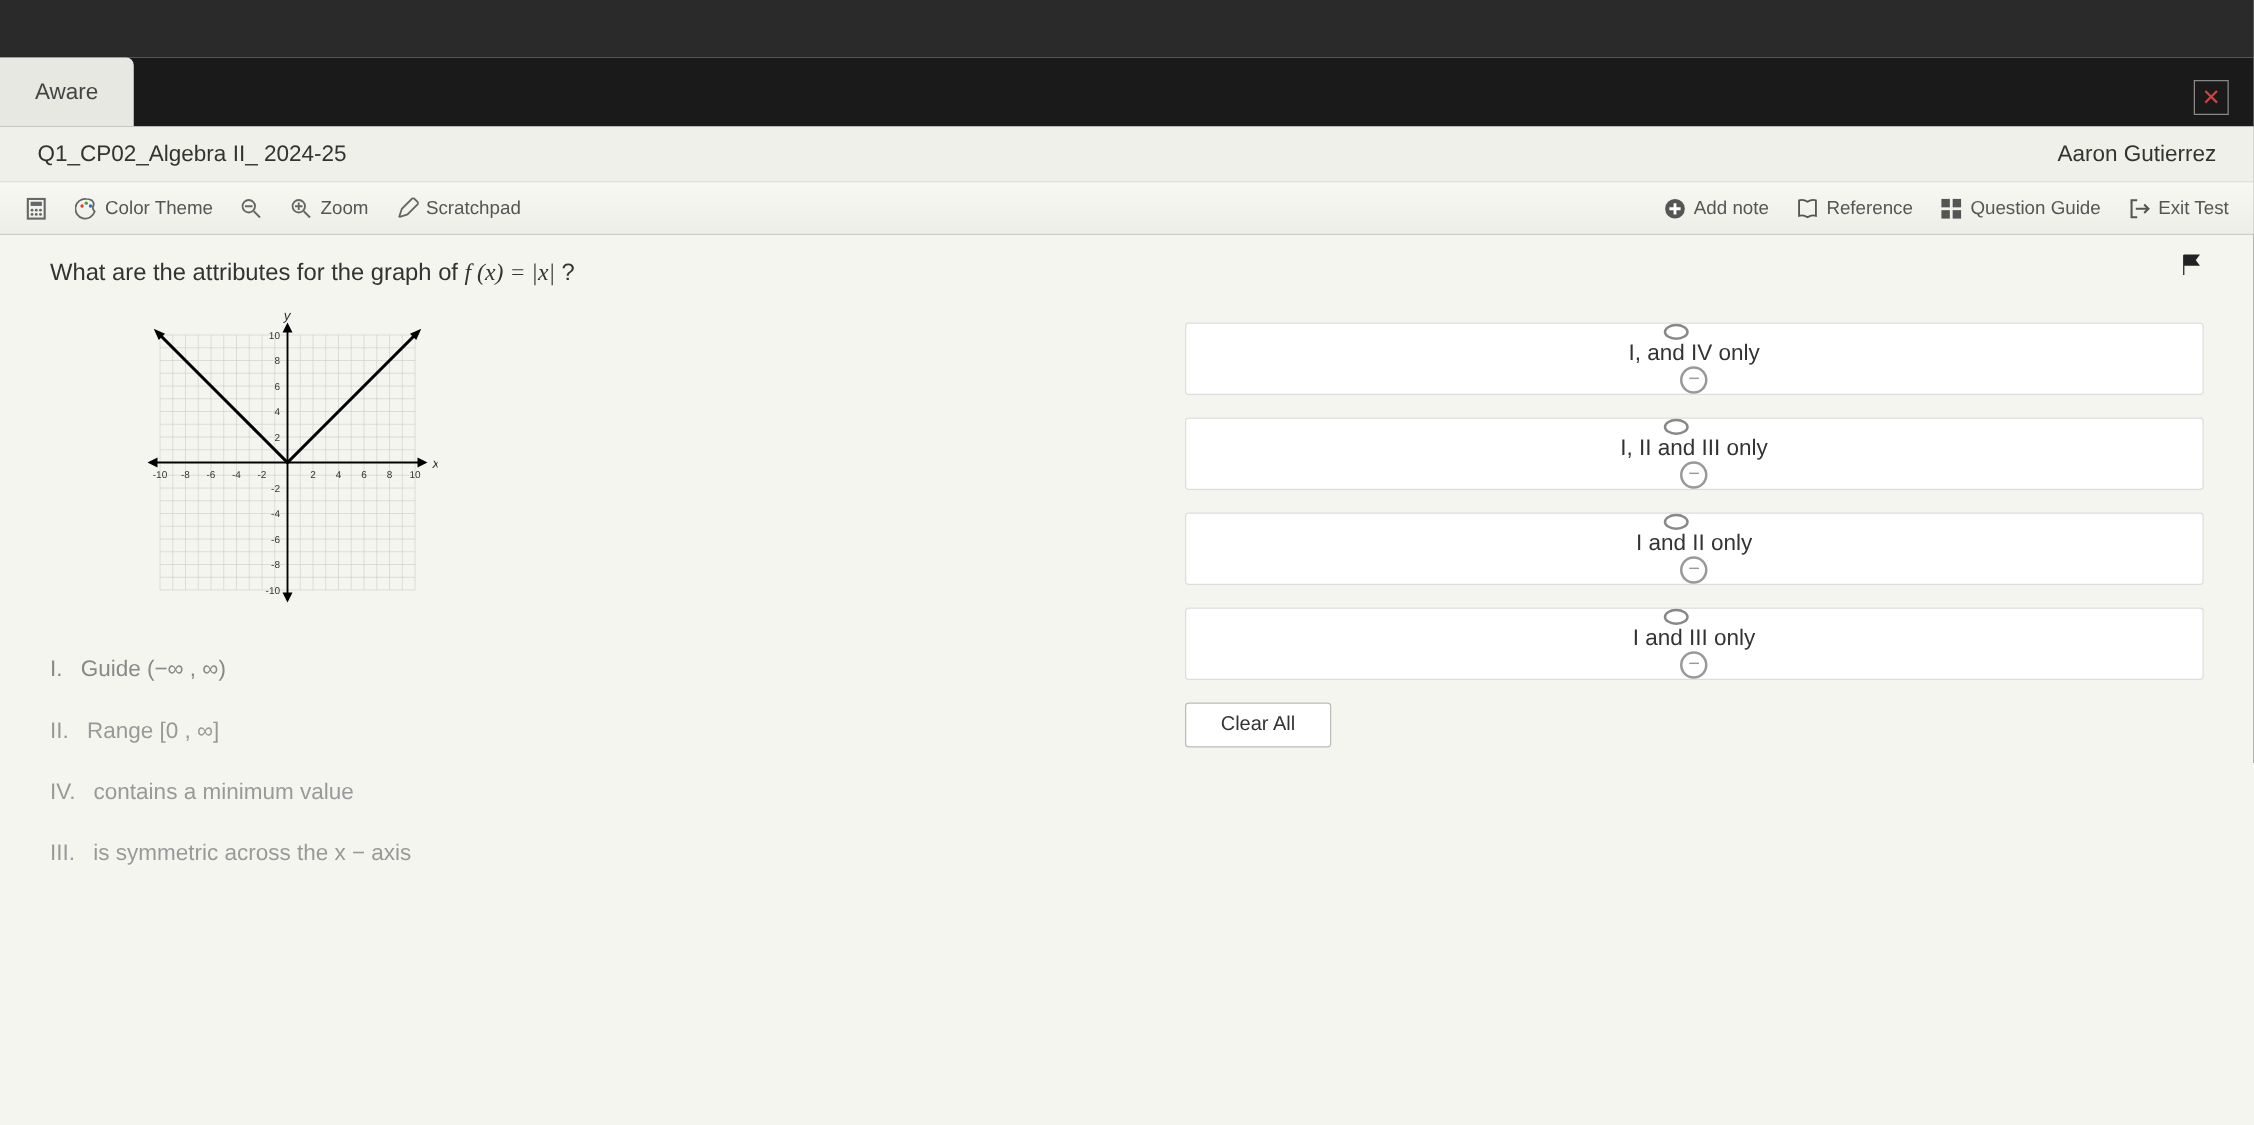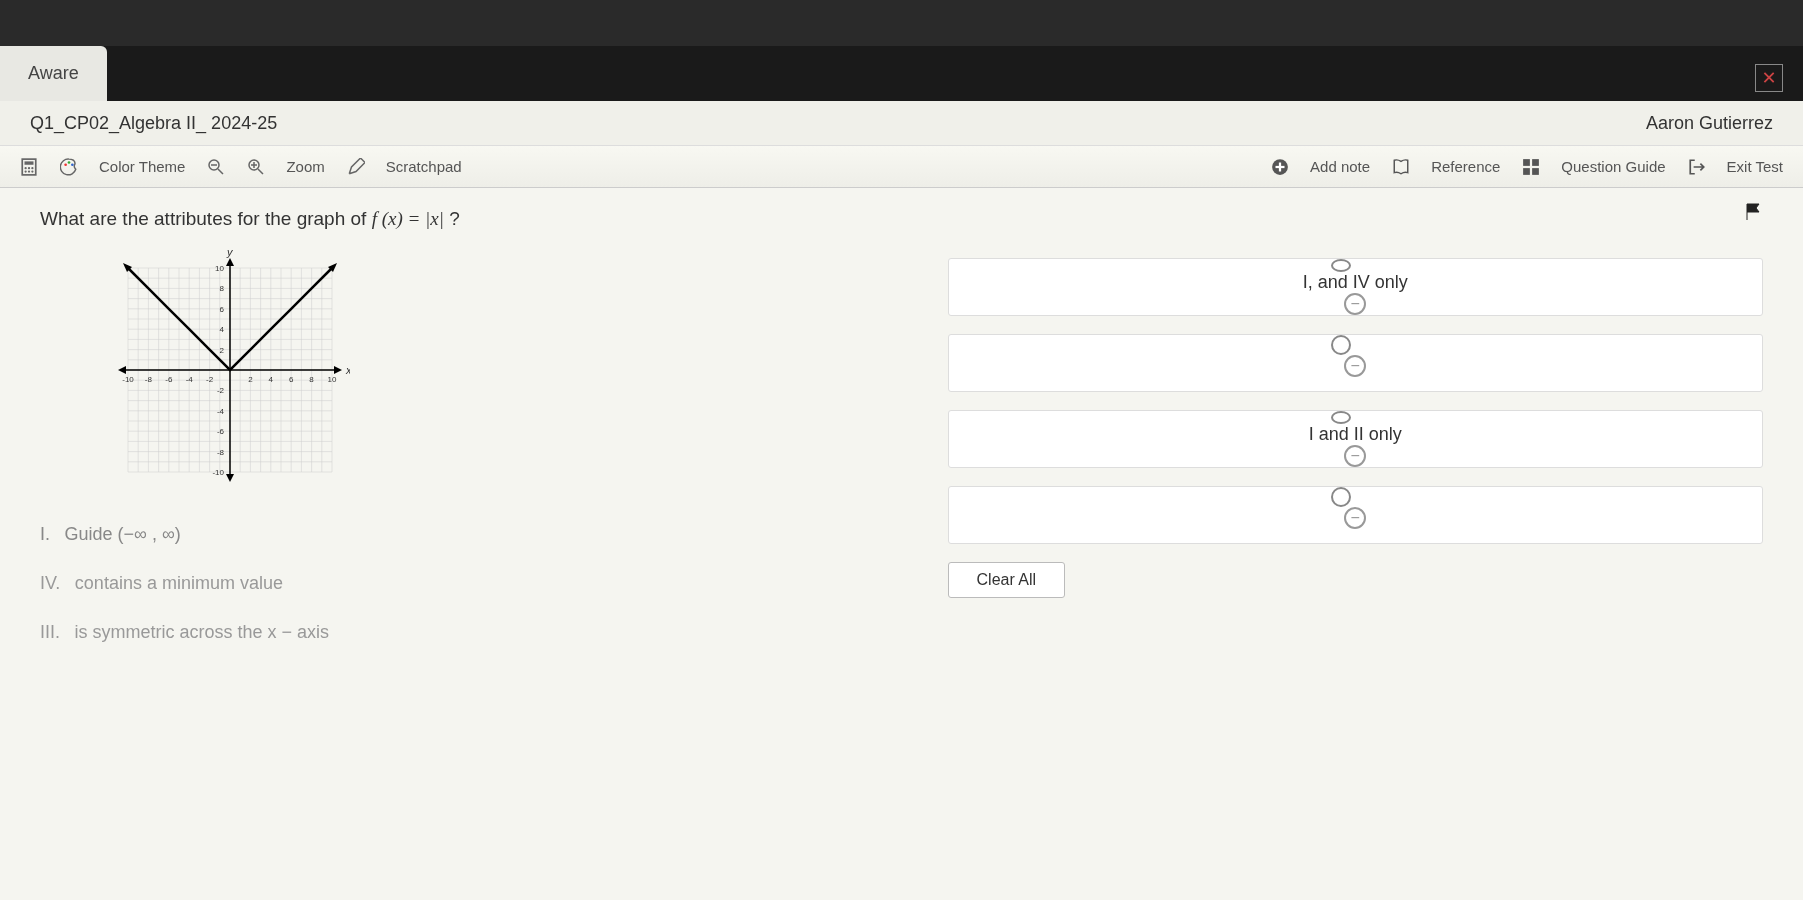--- a/index.html
+++ b/index.html
@@ -5,21 +5,21 @@
     * { margin: 0; padding: 0; box-sizing: border-box; font-family: Arial, Helvetica, sans-serif; }
     body { background: #2a2a2a; width: 1803px; height: 900px; overflow: hidden; }
     .app { background: #f5f5f0; width: 100%; height: 100%; position: relative; margin-top: 46px; }
     .tab-row { height: 55px; background: #1a1a1a; display: flex; align-items: flex-end; position: relative; }
     .tab { background: #e8e8e3; height: 55px; padding: 0 28px; display: flex; align-items: center; color: #444; font-size: 18px; border-top-right-radius: 6px; }
     .close-x { position: absolute; right: 20px; top: 18px; width: 28px; height: 28px; border: 1px solid #888; color: #c44; display: flex; align-items: center; justify-content: center; font-size: 18px; cursor: pointer; }
     .titlebar { height: 45px; background: #f0f0ea; display: flex; align-items: center; padding: 0 30px; border-bottom: 1px solid #ddd; gap: 12px; }
     .titlebar .left { font-size: 18px; color: #333; }
     .titlebar .right { margin-left: auto; font-size: 18px; color: #333; }
     .toolbar { height: 42px; background: linear-gradient(#f8f8f2, #eeeee8); border-bottom: 1px solid #ccc; display: flex; align-items: center; padding: 0 20px; gap: 22px; }
-    .tool { display: flex; gap: 21px; color: #555; font-size: 15px; cursor: pointer; }
+    .tool { display: flex; gap: 6px; color: #555; font-size: 15px; cursor: pointer; }
     .tool .ic { width: 18px; height: 18px; display: inline-flex; align-items: center; justify-content: center; }
     .toolbar .sep { flex: 1; }
     .content { display: flex; height: calc(100% - 55px - 45px - 42px); position: relative; }
     .question-col { width: 52%; padding: 20px 40px; }
     .answer-col { width: 48%; padding: 20px 40px 20px 10px; }
     .qtext { font-size: 19px; color: #333; margin-bottom: 20px; }
     .qtext .math { font-family: 'Times New Roman', serif; font-style: italic; }
     .graphbox { margin: 10px 0 30px 70px; }
     .statements { margin-top: 20px; }
     .stmt { font-size: 18px; color: #999; margin: 28px 0; font-family: 'Times New Roman', serif; }
@@ -239,48 +239,54 @@
             <polygon points="227,13 218,17 223,22" fill="#000"></polygon>
           </svg>
       </div>
 
       <div class="statements">
         <div class="stmt stmt1">
           <span class="lbl">I.</span>
           <span>Guide   (−∞ , ∞)</span>
         </div>
         <div class="stmt">
+          <span class="lbl">II.</span>
+          <span>Range   [0 , ∞]</span>
+        </div>
+        <div class="stmt">
           <span class="lbl">IV.</span>
           <span>contains a minimum value</span>
         </div>
         <div class="stmt">
           <span class="lbl">III.</span>
           <span>is symmetric across the   x − axis</span>
         </div>
       </div>
     </div>
 
     <div class="answer-col">
       <div class="choices">
         <div class="choice">
           <span class="radio"></span>
           <span class="txt">I, and IV only</span>
           <span class="minus">−</span>
         </div>
         <div class="choice">
           <span class="radio"></span>
+          <span class="txt">I, II and III only</span>
           <span class="minus">−</span>
         </div>
         <div class="choice">
           <span class="radio"></span>
           <span class="txt">I and II only</span>
           <span class="minus">−</span>
         </div>
         <div class="choice">
           <span class="radio"></span>
+          <span class="txt">I and III only</span>
           <span class="minus">−</span>
         </div>
       </div>
       <button class="clear-all">Clear All</button>
     </div>
 
     <div class="next-btn"></div>
   </div>
 
 </div>

